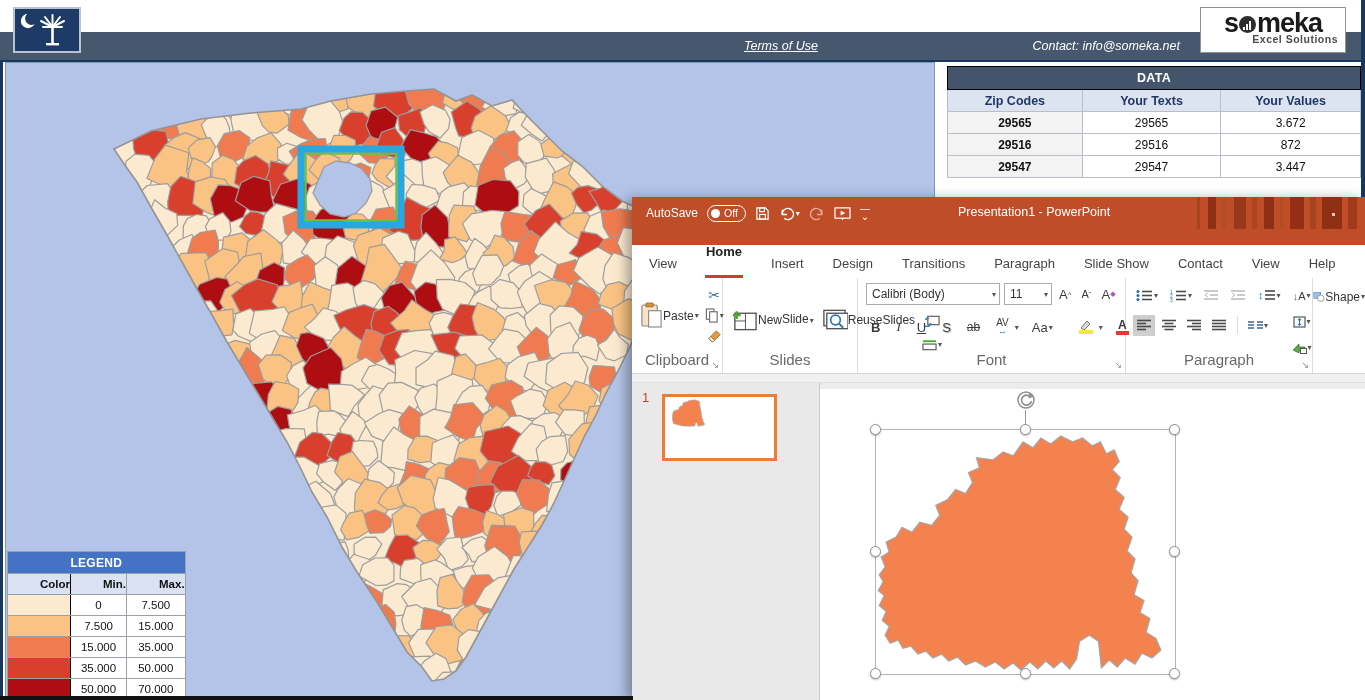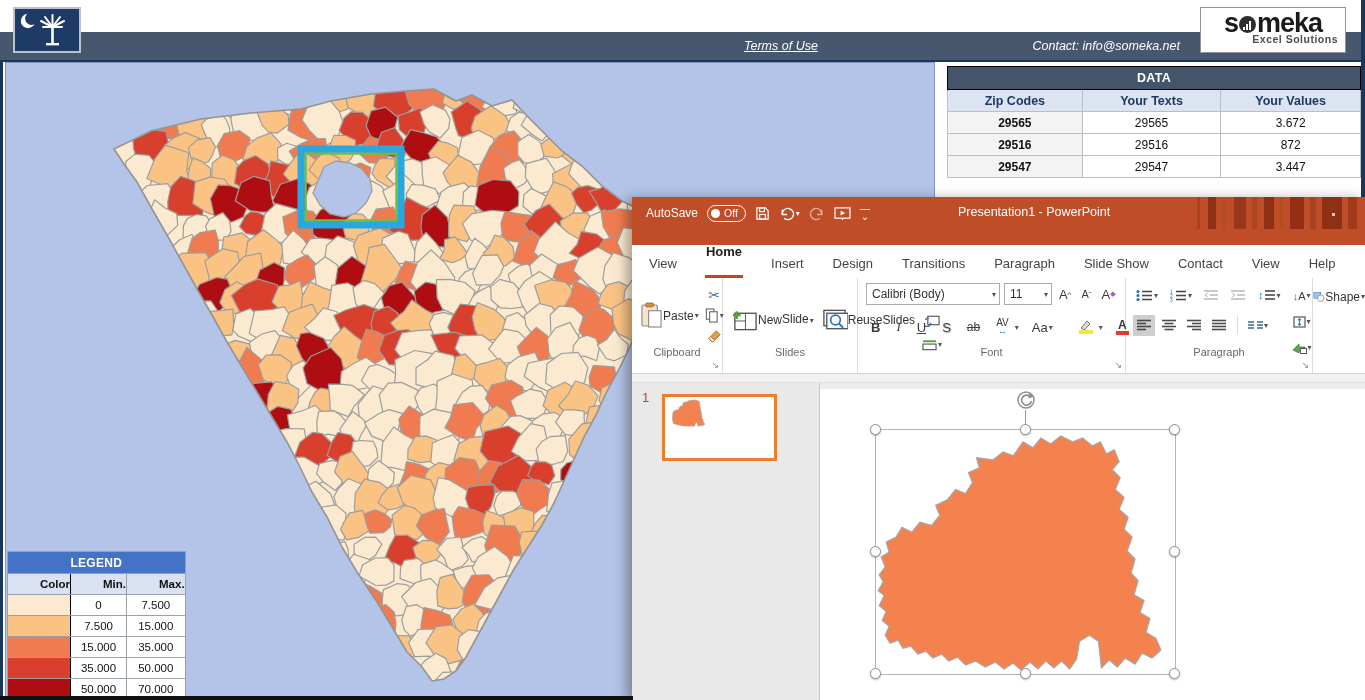--- a/index.html
+++ b/index.html
@@ -43,21 +43,21 @@
   .tb-left{position:absolute;left:14px;top:0;height:32px;display:flex;align-items:center;gap:9px;color:#fff;font-size:12px;}
   .autosave-pill{display:inline-flex;align-items:center;gap:4px;border:1px solid #fff;border-radius:9px;height:15px;padding:0 7px 0 3px;font-size:10.5px;color:#fff;}
   .autosave-pill .knob{width:9px;height:9px;border-radius:50%;background:#fff;display:inline-block;}
   .tb-title{position:absolute;left:326px;top:8px;color:#fff;font-size:12.5px;white-space:nowrap;}
   .stripe{position:absolute;top:0;height:32px;}
   .menubar{height:33px;background:#fff;display:flex;align-items:flex-end;padding-left:16px;gap:27px;font-size:13px;color:#444;}
   .tab{padding:0 1px 7px 1px;cursor:default;}
   .tab.active{color:#222;font-weight:bold;border-bottom:3px solid #C8441F;padding-bottom:16px;}
   .ribbon{height:96px;background:#fff;display:flex;border-bottom:1px solid #D4D4D4;box-sizing:border-box;}
   .rgroup{position:relative;border-right:1px solid #DCDCDC;box-sizing:border-box;flex:none;}
-  .glabel{position:absolute;bottom:15px;left:0;width:100%;text-align:center;font-size:11px;color:#696969;}
+  .glabel{position:absolute;bottom:5px;left:0;width:100%;text-align:center;font-size:15px;color:#696969;}
   .launch{position:absolute;right:3px;bottom:3px;font-size:9px;color:#8a8a8a;line-height:9px;}
   .dd{font-size:8px;color:#555;margin-left:1px;}
   .bigbtn{display:flex;flex-direction:row;align-items:center;font-size:12px;color:#333;line-height:14px;text-align:center;}
   .mini{display:flex;align-items:center;justify-content:center;height:21px;}
   .ibtn{display:inline-flex;align-items:center;justify-content:center;color:#3b3b3b;font-size:13px;height:22px;padding:0 3px;}
   .fontbox{display:flex;align-items:center;justify-content:space-between;border:1px solid #ABABAB;height:20px;font-size:12px;color:#333;padding:0 3px 0 5px;background:#fff;}
   .bars line{stroke:#4a4a4a;stroke-width:1.6;}
   .bars.dis line{stroke:#bdbdbd;}
   .bars.blue line{stroke:#41719C;}
   .alignbtn{display:inline-flex;align-items:center;justify-content:center;width:22px;height:21px;}

